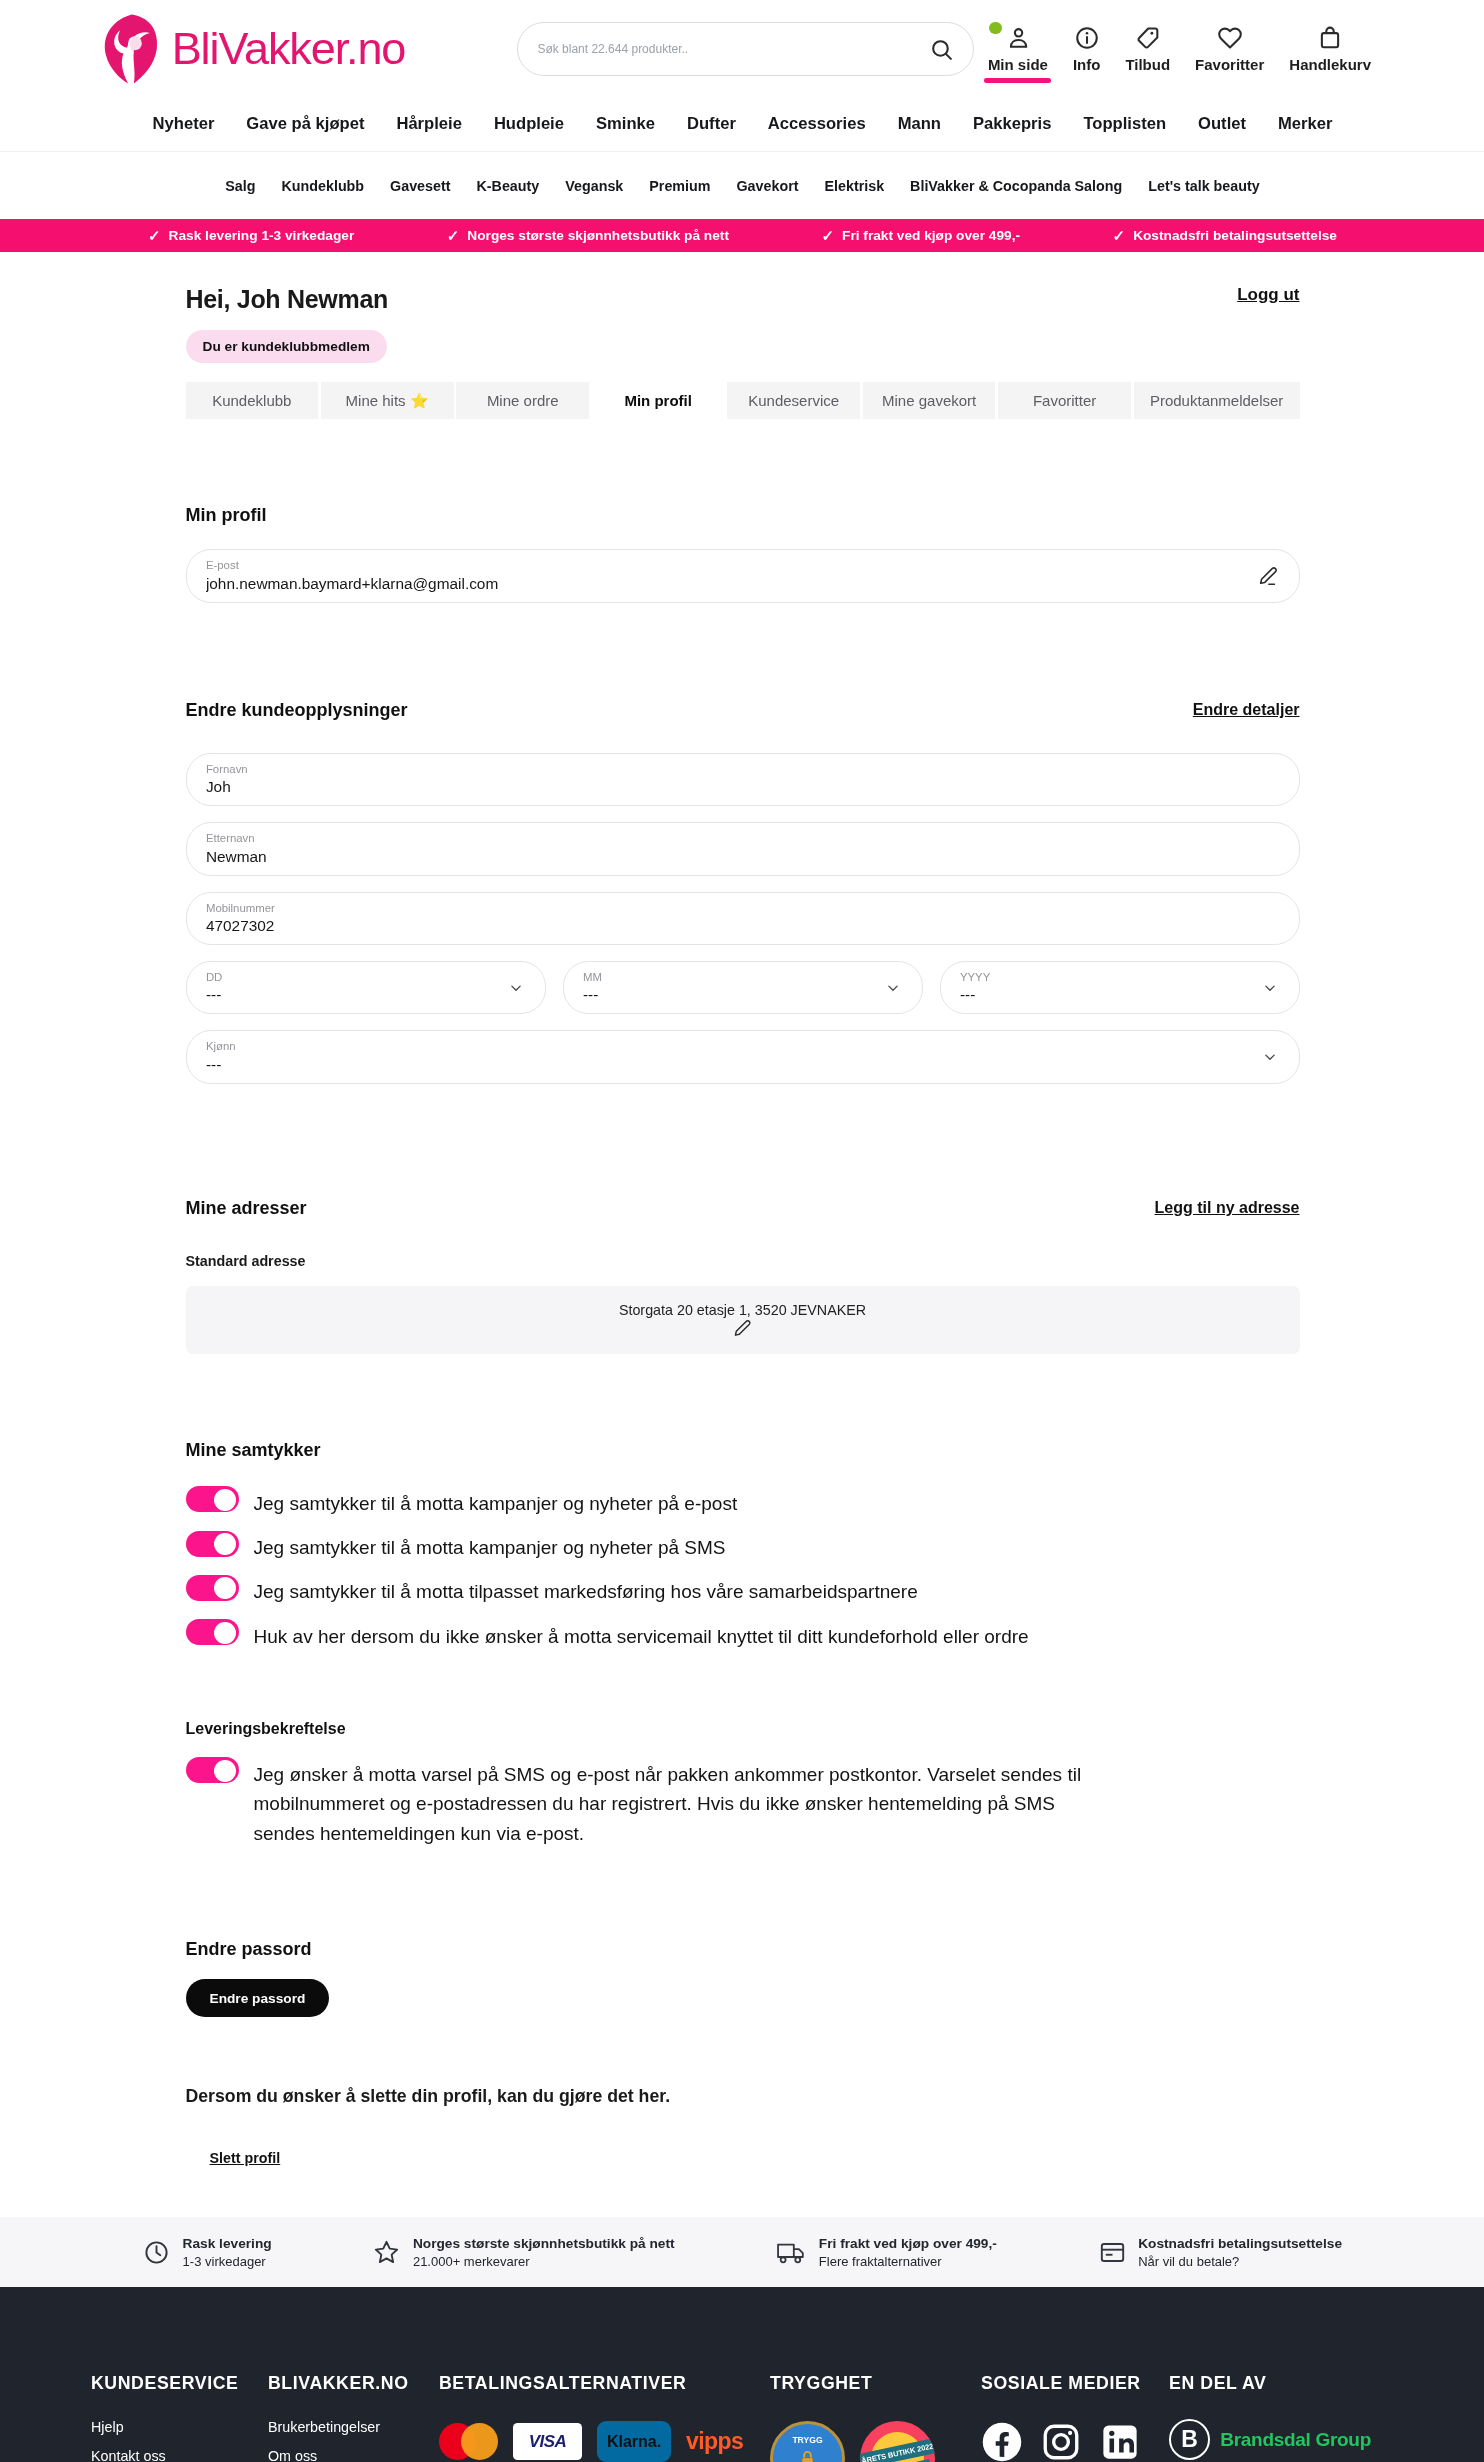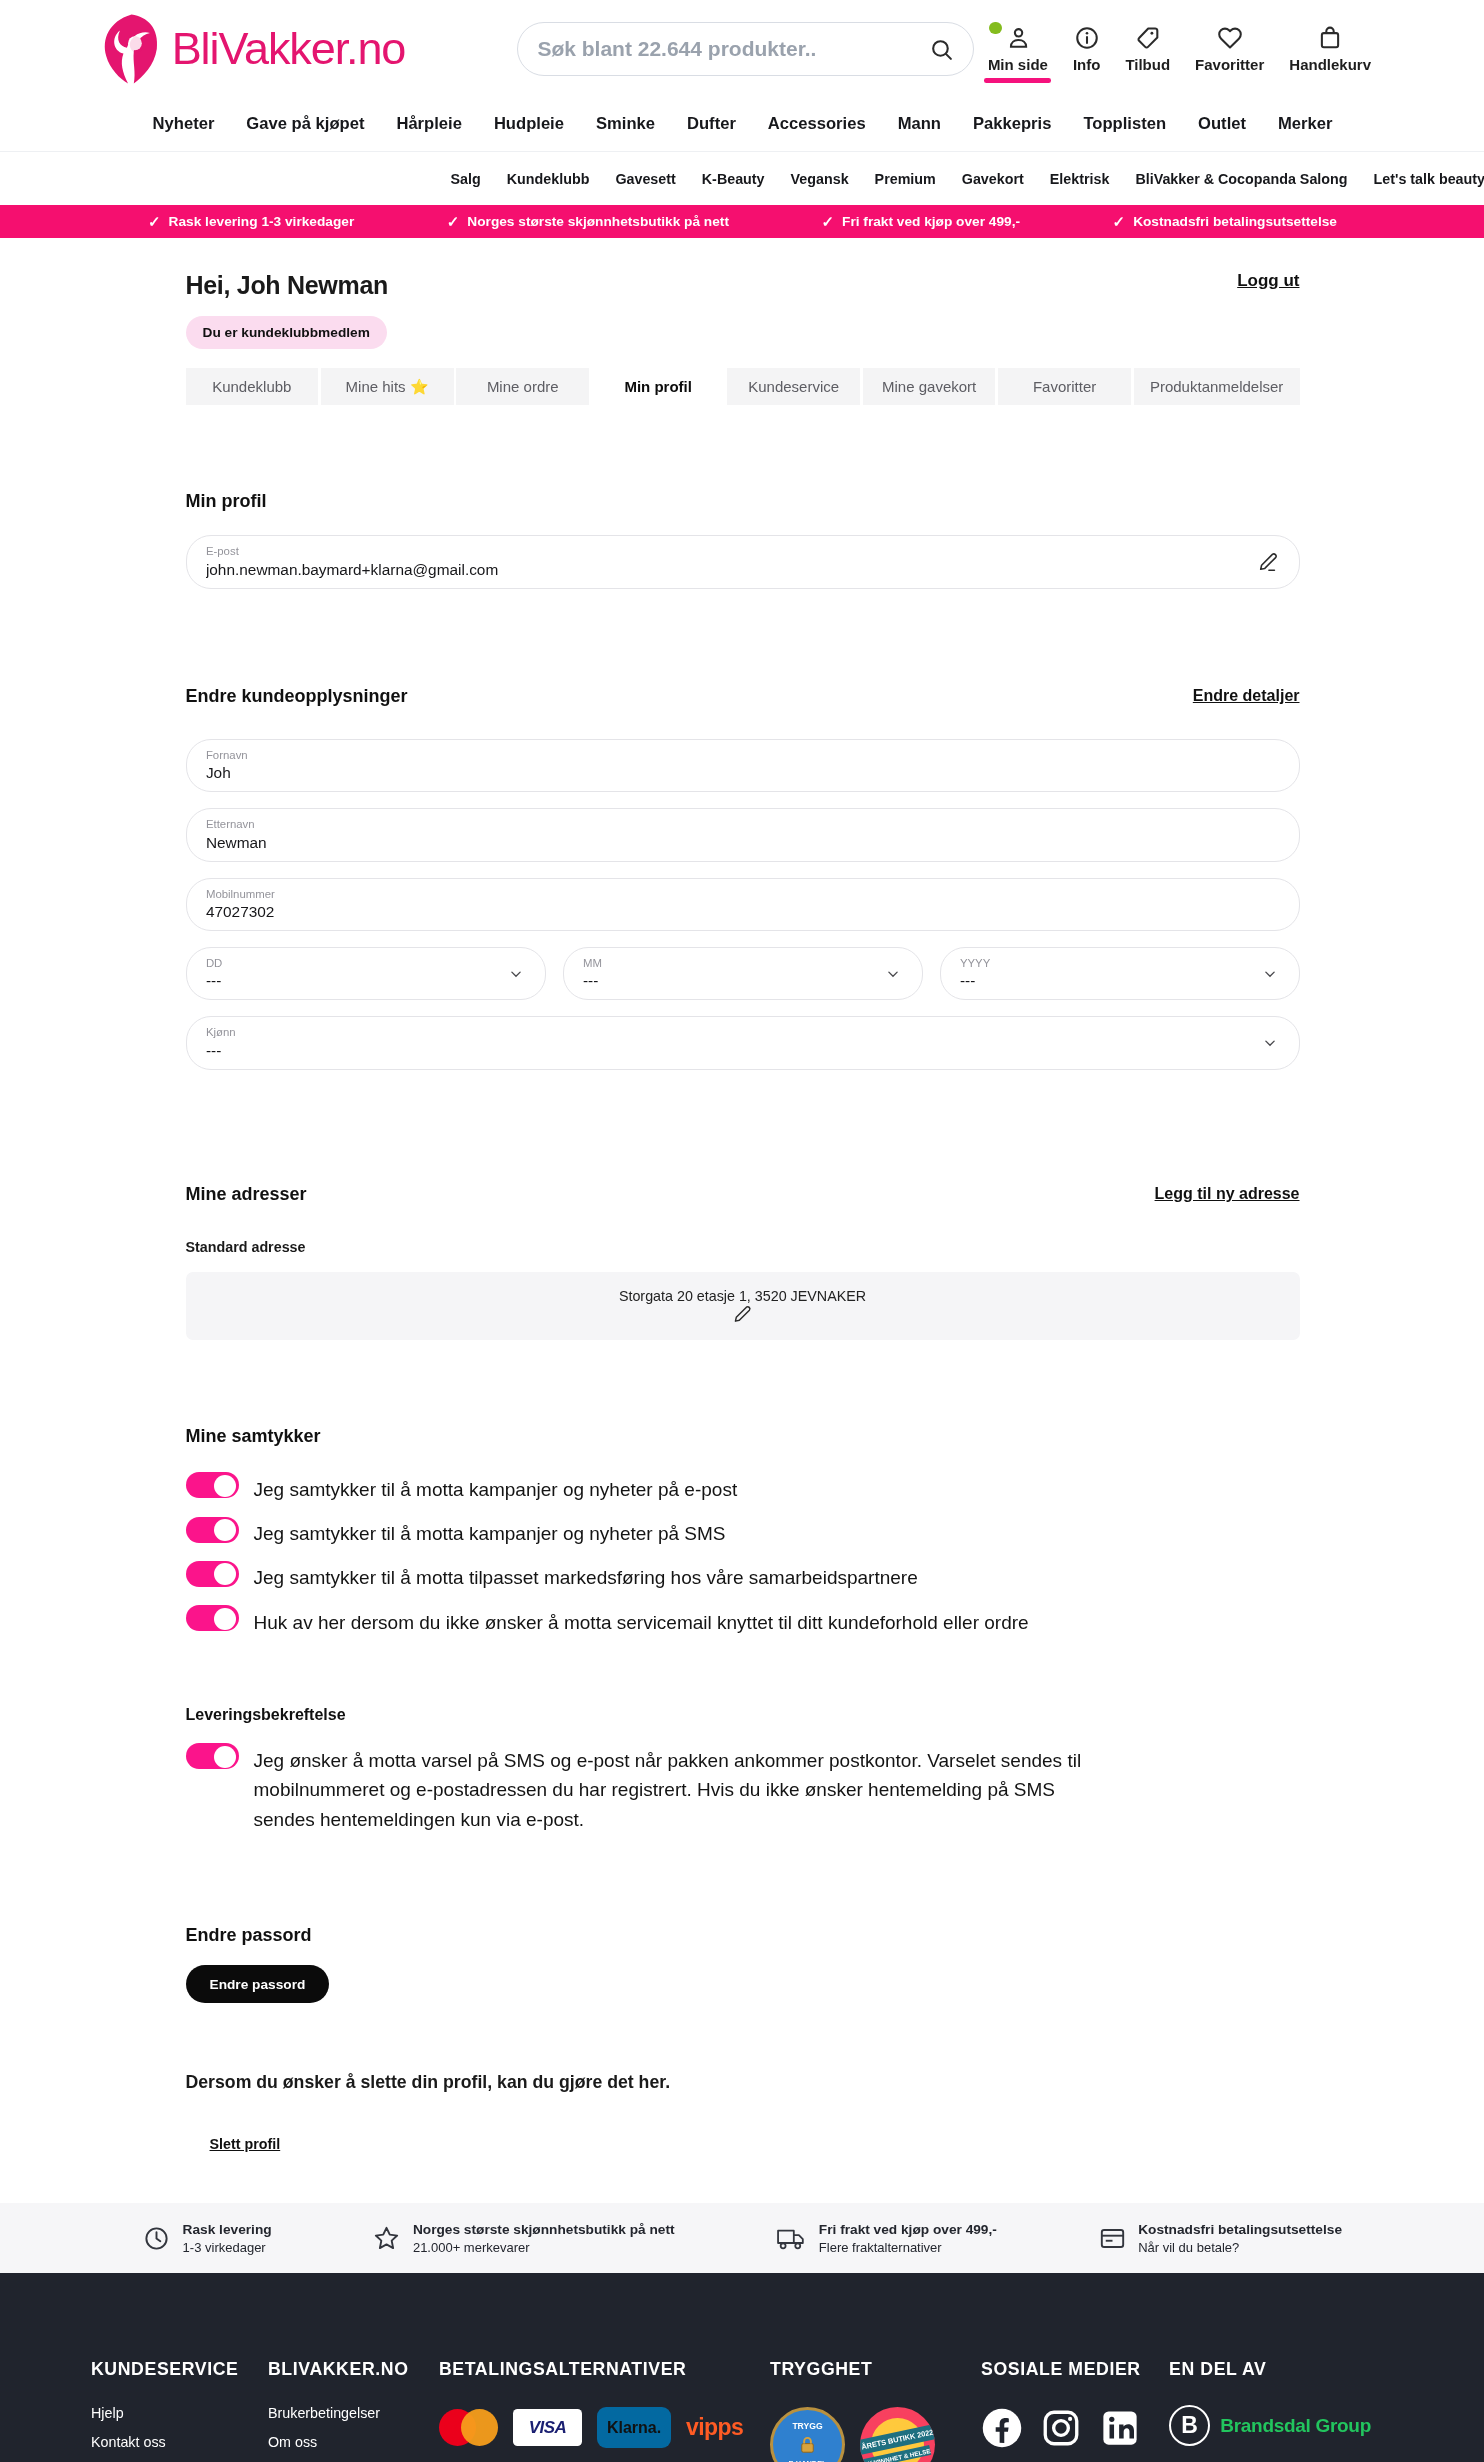--- a/index.html
+++ b/index.html
@@ -5,34 +5,34 @@
   * { box-sizing: border-box; margin: 0; padding: 0; }
   html,body { width: 1485px; background:#fff; font-family:"Liberation Sans", sans-serif; color:#1a1a1a; }
   body { min-height: 2462px; }
 
   
   .header { height:97px; display:flex; align-items:center; background:#fff; position:relative; }
   .logo { display:flex; align-items:center; gap:5.7px; margin-left:97px; cursor:pointer; }
   .logo-mark { width:69px; height:74px; }
   .logo-text { font-size:45px; color:#e4156f; letter-spacing:-1.1px; }
   .search-wrap { position:absolute; left:517px; top:22px; width:457px; height:54px; border:1.7px solid #d9dde4; border-radius:34px; background:#fff; display:flex; align-items:center; padding:0 19.4px; }
-  .search-wrap input { flex:1; border:none; outline:none; font-size:21px; color:#4d7c0f; background:transparent; font-family:"Liberation Sans",sans-serif;font-weight:bold; }
+  .search-wrap input { flex:1; border:none; outline:none; font-size:12px; color:#4d7c0f; background:transparent; font-family:"Liberation Sans",sans-serif; }
   .search-wrap input::placeholder { color:#9aa2ad; }
   .search-btn { background:none; border:none; cursor:pointer; display:flex; }
   .account-menu { position:absolute; right:114px; top:25px; display:flex; gap:25px; }
   .account-item { display:flex; flex-direction:column; align-items:center; gap:4.6px; cursor:pointer; position:relative; }
   .account-item .lbl { font-size:15px; font-weight:bold; color:#1e1e1e; white-space:nowrap; }
   .account-item.active .lbl { padding-bottom:3.4px; }
   .account-item.active::after { content:""; position:absolute; bottom:-6.9px; left:-3.4px; right:-3.4px; height:4.6px; background:#f5127d; border-radius:2.3px; }
   .green-dot { position:absolute; top:-3.4px; left:1.1px; width:12.6px; height:12.6px; border-radius:50%; background:#84bc1e; }
 
   
   .nav-primary { height:54px; display:flex; align-items:center; justify-content:center; gap:32px; background:#fff; }
   .nav-primary a { font-size:16.6px; font-weight:bold; color:#17181c; text-decoration:none; white-space:nowrap; cursor:pointer; }
-  .nav-secondary { height:54px; display:flex; align-items:center; justify-content:flex-end; gap:26px; background:#fff; border-top:1.1px solid #eef0f3; }
+  .nav-secondary { height:68px; display:flex; align-items:center; justify-content:center; gap:26px; background:#fff; border-top:1.1px solid #eef0f3; }
   .nav-secondary a { font-size:14.3px; font-weight:bold; color:#17181c; text-decoration:none; white-space:nowrap; cursor:pointer; }
 
   
   .usp { height:33px; background:#f50f6f; display:flex; align-items:center; justify-content:space-between; padding:0 148px; }
   .usp-item { display:flex; align-items:center; gap:8px; color:#fff; font-size:13.7px; font-weight:bold; white-space:nowrap; }
   .usp-item .chk { font-size:15px; font-weight:bold; }
 
   
   .main { width:1114px; margin:0 auto; padding-top:33px; }
   .greet-row { display:flex; justify-content:space-between; align-items:flex-start; }

